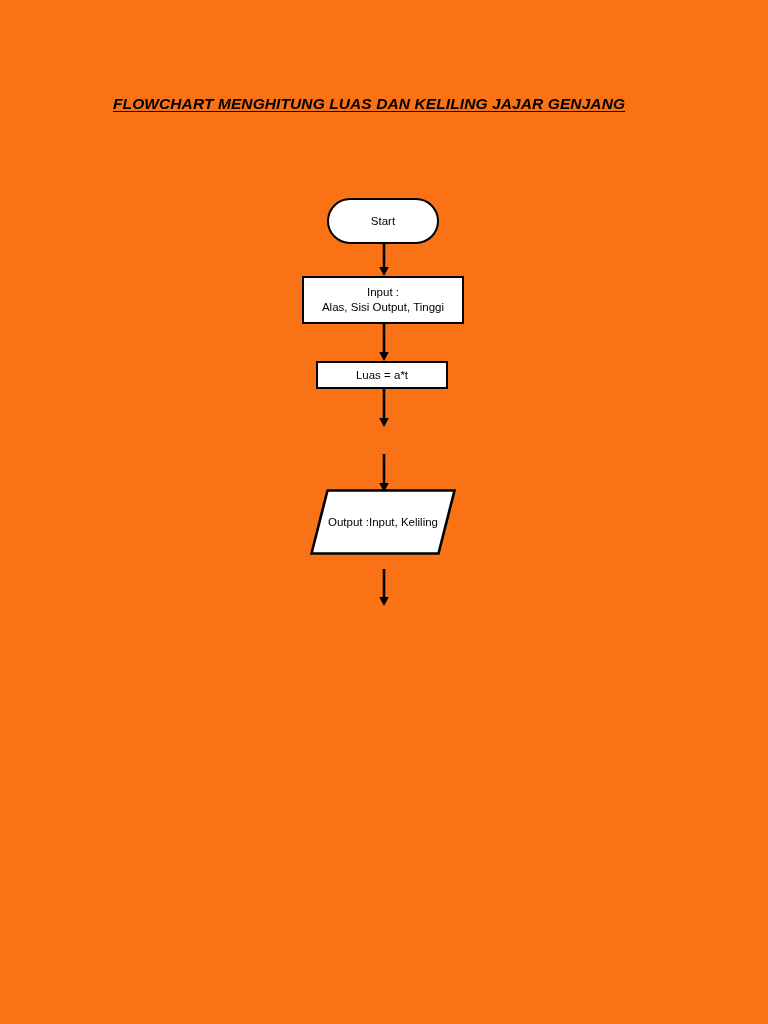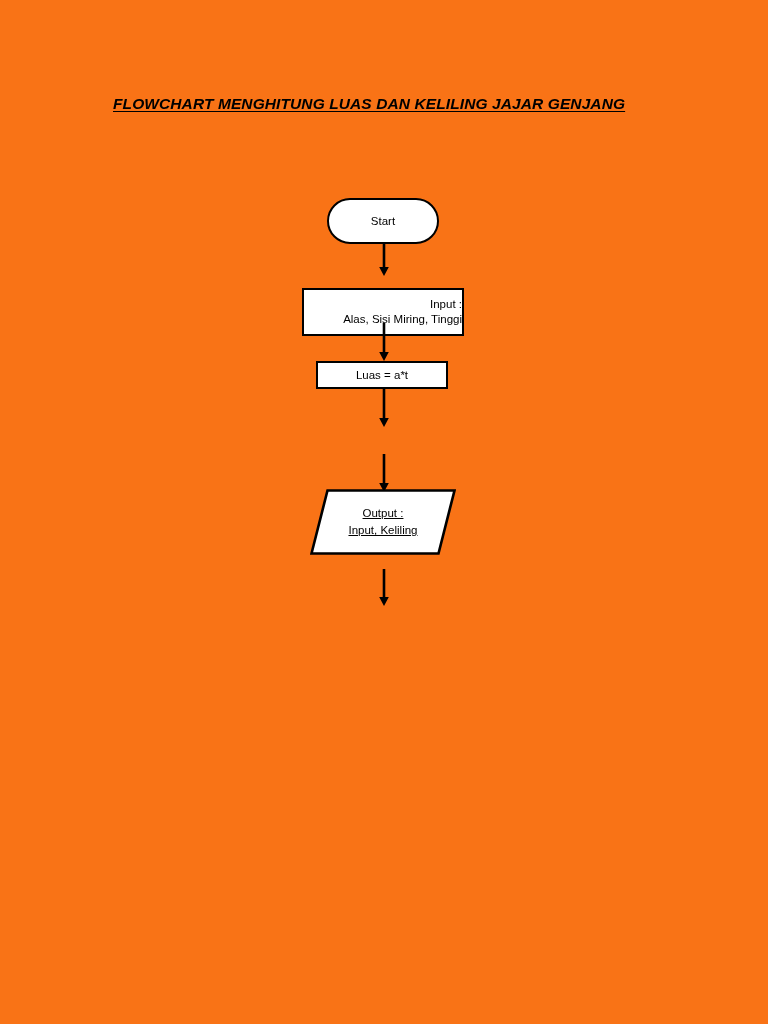--- a/index.html
+++ b/index.html
@@ -82,28 +82,27 @@
     top: 0;
     display: block;
   }
   .io-label {
     position: absolute;
     left: 0;
     top: 0;
     width: 100%;
     height: 100%;
     display: flex;
-    flex-direction: column;
+    flex-direction: row;
     align-items: center;
     justify-content: center;
     text-align: center;
     font-size: 11.5px;
     line-height: 17px;
     color: #000000;
-    text-decoration: underline;
   }
 
   .node-line { display: block; }
 
   
   .connector {
     position: absolute;
   }
   .connector svg { display: block; }
 </style>
@@ -120,23 +119,23 @@
       <span class="node-line">Start</span>
     </div>
 
     <div class="connector" style="left:374px; top:231px;">
       <svg width="20" height="34" viewBox="0 0 20 34">
         <line x1="10" y1="0" x2="10" y2="26" stroke="#000000" stroke-width="2.6"></line>
         <polygon points="10,33 5.2,24 14.8,24" fill="#000000"></polygon>
       </svg>
     </div>
 
-    <div class="node process" style="left:302px; top:276px; width:162px; height:48px;align-items:flex-end;">
+    <div class="node process" style="left:302px; top:264px; width:162px; height:48px;">
       <span class="node-line">Input :</span>
-      <span class="node-line">Alas, Sisi Miring, Tinggi</span>
+      <span class="node-line">Alas, Sisi Output, Tinggi</span>
     </div>
 
     <div class="connector" style="left:374px; top:311px;">
       <svg width="20" height="39" viewBox="0 0 20 39">
         <line x1="10" y1="0" x2="10" y2="31" stroke="#000000" stroke-width="2.6"></line>
         <polygon points="10,38 5.2,29 14.8,29" fill="#000000"></polygon>
       </svg>
     </div>
 
     <div class="node process" style="left:316px; top:349px; width:132px; height:28px;">

